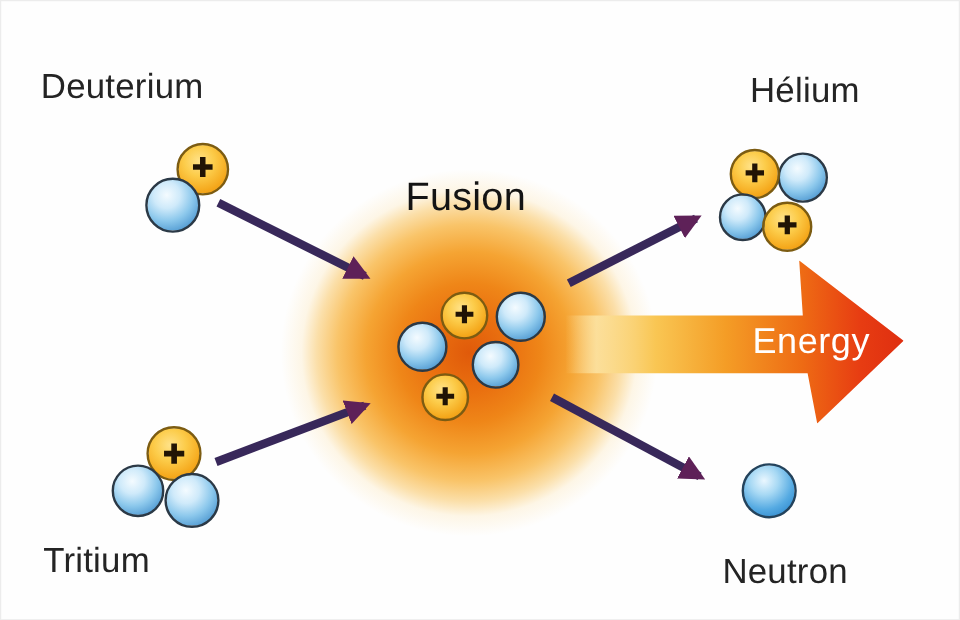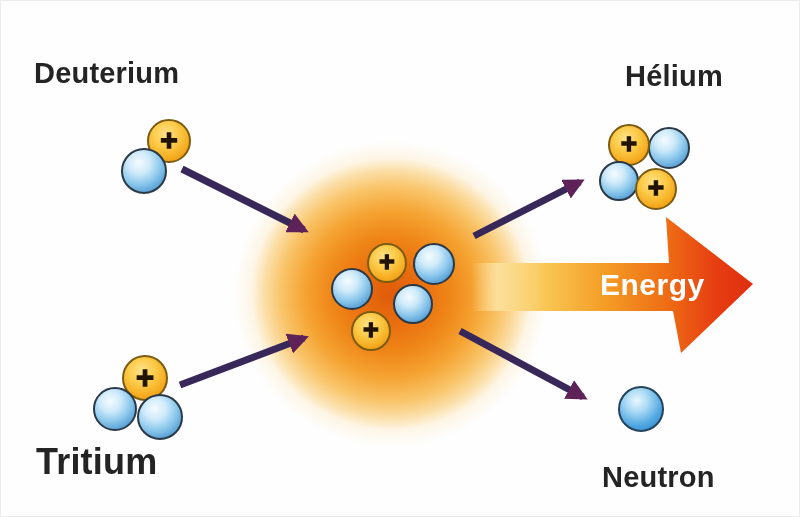--- a/index.html
+++ b/index.html
@@ -2,21 +2,21 @@
 <html><head>
 <meta charset="utf-8">
 <style>
   html,body{margin:0;padding:0;background:#fff;}
   .stage{
     position:relative;width:800px;height:517px;overflow:hidden;
     background:#fefefe;border:1px solid #ececec;box-sizing:border-box;
     font-family:"Liberation Sans","DejaVu Sans",sans-serif;
   }
   .lbl{
-    position:absolute;font-weight:bold;color:#242424;letter-spacing:.2px;
+    position:absolute;font-weight:normal;color:#242424;letter-spacing:.2px;
     white-space:nowrap;line-height:1;
   }
   
   .glow{
     position:absolute;left:233px;top:140px;width:314px;height:306px;border-radius:50%;
     background:radial-gradient(closest-side,
       #e05a0a 0%, #ea7110 22%, #ef8618 38%, #f5a433 55%,
       #f9c469 70%, #fbdfa9 81%, rgba(253,243,222,.75) 89%, rgba(255,255,255,0) 100%);
   }
   
@@ -50,38 +50,39 @@
   .lbl.energy{color:#fff;font-size:30px;letter-spacing:.5px;}
 </style>
 </head>
 <body>
 
 <div class="stage">
 
   <div class="glow"></div>
 
   <div class="energy-arrow"></div>
-  <div class="lbl energy" style="left:599px;top:269px;">Energy</div>
+  <div class="lbl energy" style="left:626px;top:269px;">Energy</div>
 
   <svg class="arrows" width="800" height="517" viewBox="0 0 800 517">
     <defs>
       <marker id="ah" viewBox="0 0 10 10" refX="7.5" refY="5" markerWidth="3" markerHeight="3" orient="auto" markerUnits="strokeWidth">
         <path d="M0 0 L10 5 L0 10 z" fill="#5e2158"></path>
       </marker>
     </defs>
     <line x1="181" y1="168" x2="303" y2="229" stroke="#38285a" stroke-width="7" marker-end="url(#ah)"></line>
     <line x1="179" y1="384" x2="303" y2="337" stroke="#38285a" stroke-width="7" marker-end="url(#ah)"></line>
     <line x1="473" y1="235" x2="579" y2="181" stroke="#38285a" stroke-width="7" marker-end="url(#ah)"></line>
     <line x1="459" y1="330" x2="582" y2="396" stroke="#38285a" stroke-width="7" marker-end="url(#ah)"></line>
   </svg>
 
   <div class="lbl" style="left:33px;top:58px;font-size:29px;">Deuterium</div>
   <div class="lbl" style="left:624px;top:61px;font-size:29px;text-align:center;">Hélium</div>
-  <div class="lbl" style="left:35px;top:443px;font-size:36px;">Tritium</div>
+  <div class="lbl" style="left:35px;top:453px;font-size:29px;">Tritium</div>
   <div class="lbl" style="left:601px;top:462px;font-size:29px;">Neutron</div>
+  <div class="lbl" style="left:337px;top:146px;font-size:33px;color:#141414;">Fusion</div>
 
   <div style="position:absolute;left:118px;top:116px;width:76px;height:80px;">
     <div class="ball yellow" style="left:28px;top:2px;width:44px;height:44px;">
       <span class="plus" style="font-size:30px;">+</span>
     </div>
     <div class="ball blue" style="left:2px;top:31px;width:46px;height:46px;"></div>
   </div>
 
   <div style="position:absolute;left:90px;top:352px;width:95px;height:90px;">
     <div class="ball yellow" style="left:31px;top:2px;width:46px;height:46px;">

